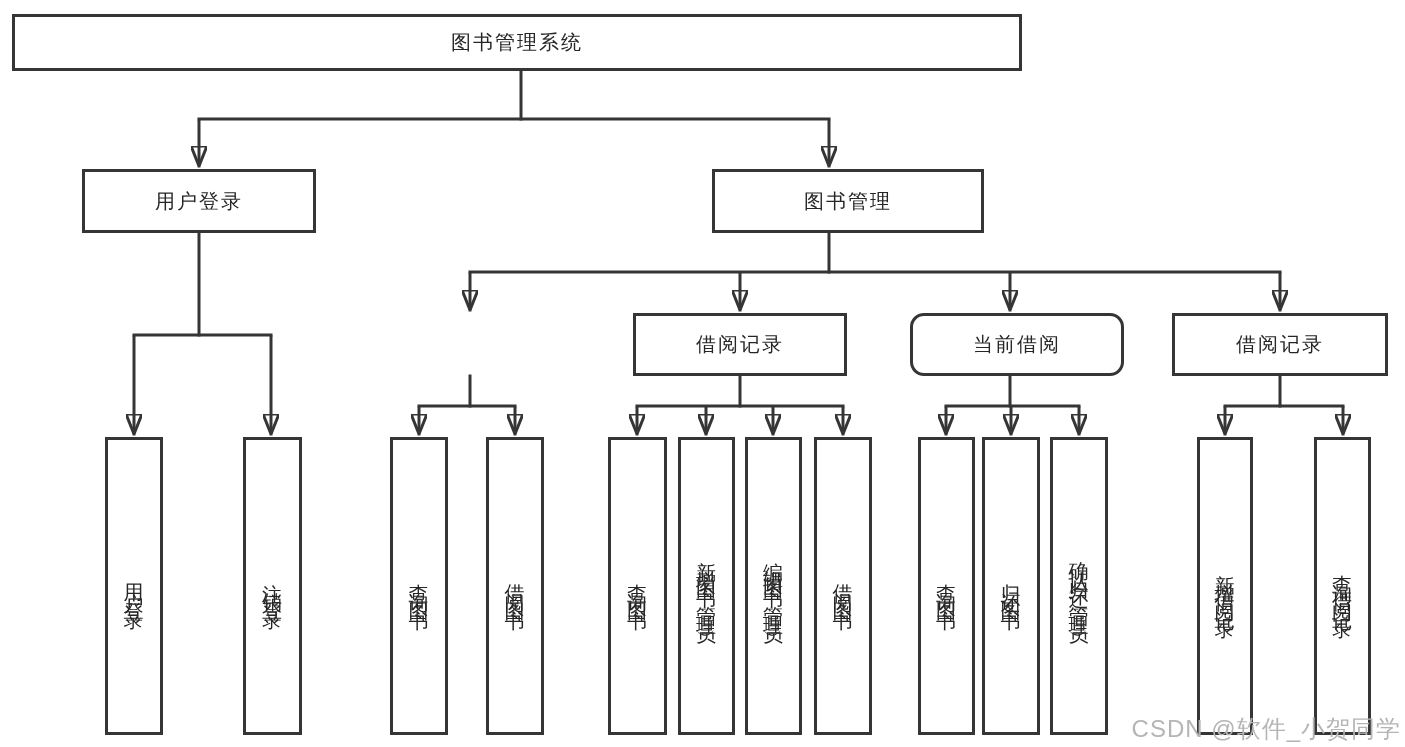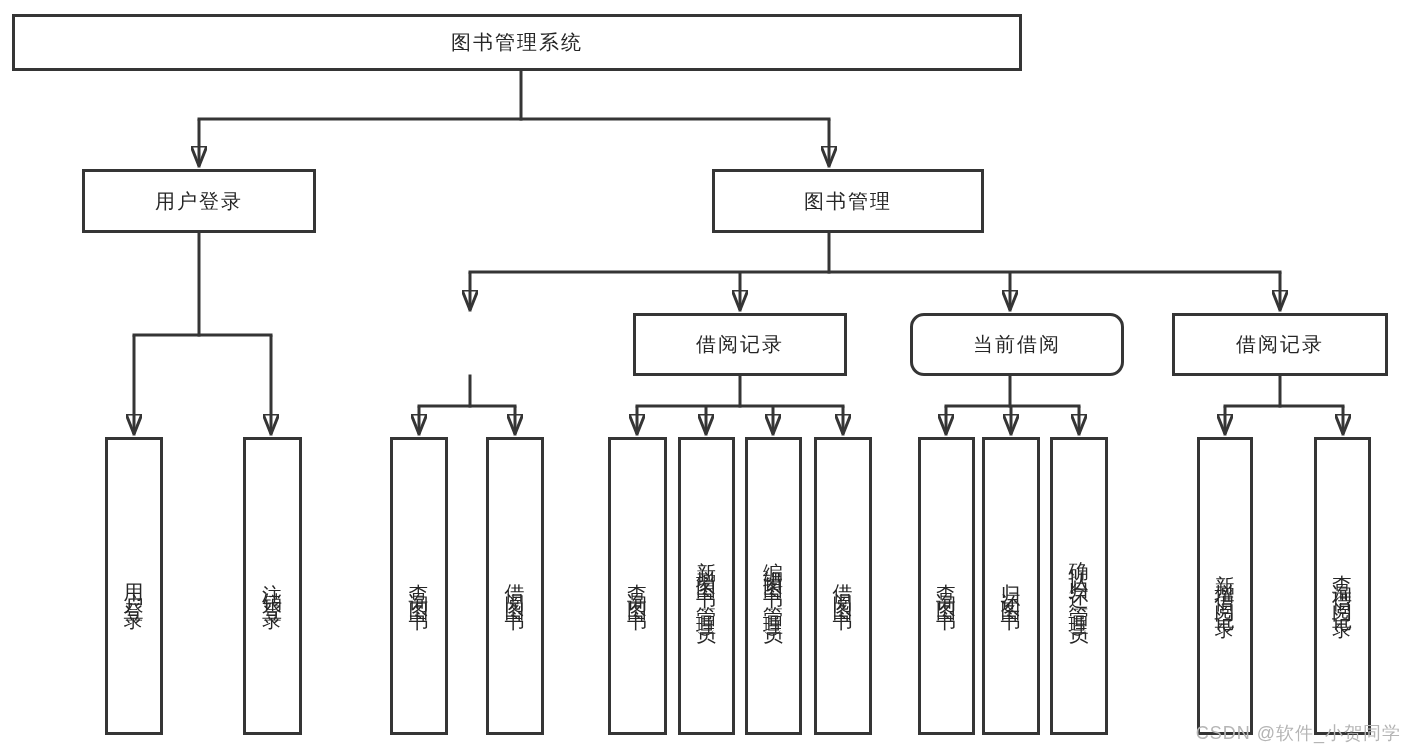--- a/index.html
+++ b/index.html
@@ -63,21 +63,21 @@
     text-orientation: mixed;
     font-size: 20px;
     letter-spacing: 9px;
     line-height: 1;
     white-space: nowrap;
   }
   .watermark {
     position: absolute;
     right: 4px;
     bottom: 2px;
-    font-size: 18px;
+    font-size: 24px;
     color: var(--watermark, #b5b5b5);
     letter-spacing: 1px;
     z-index: 3;
   }
 </style>
 </head>
 <body>
 
 <div class="stage">
 

